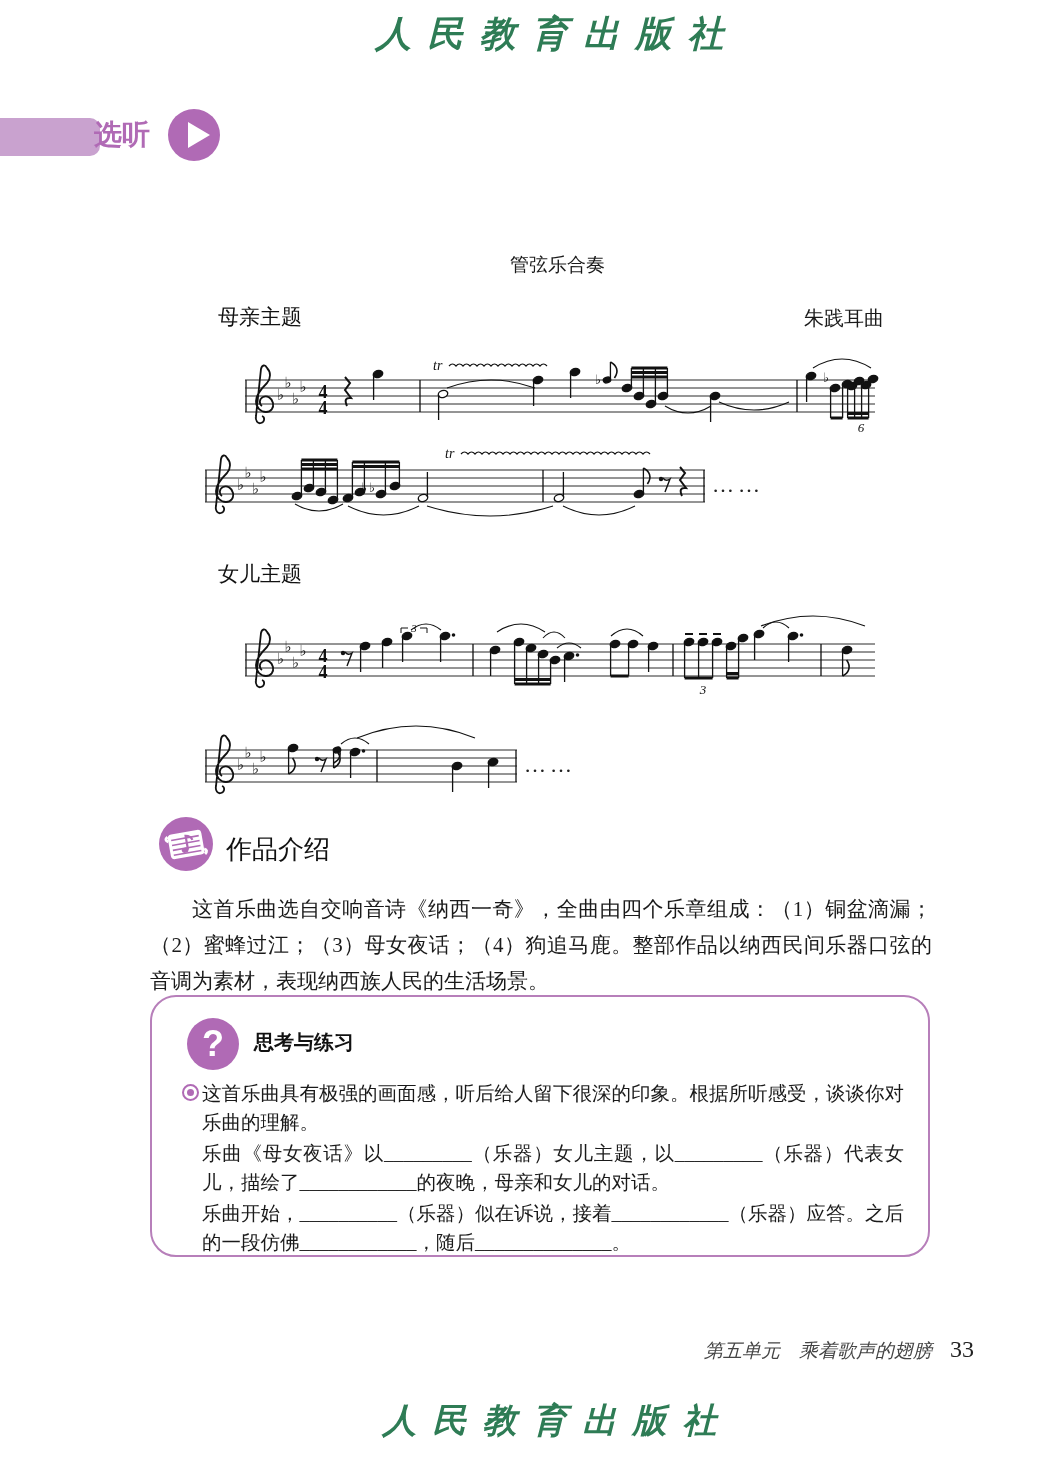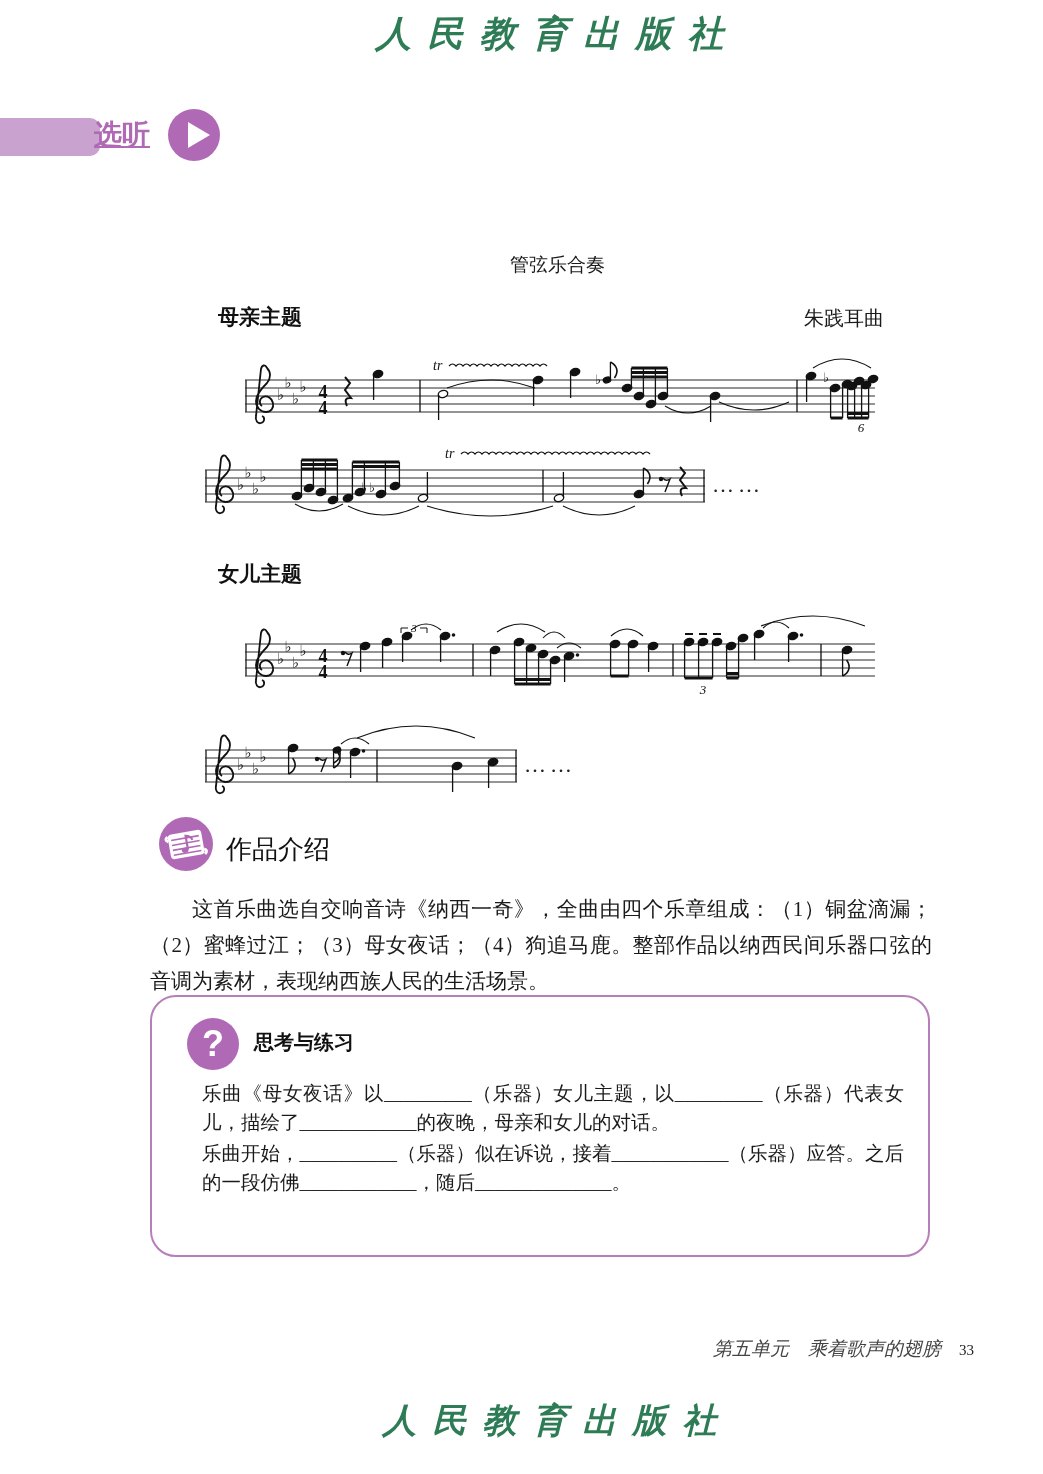--- a/index.html
+++ b/index.html
@@ -6,28 +6,28 @@
   .page{position:relative;width:1043px;height:1474px;background:#fff;overflow:hidden;
         font-family:"Liberation Sans",sans-serif;color:#1a1a1a;padding-left:24px;}
   .abs{position:absolute;}
   
   .logo{width:100%;text-align:center;color:var(--green,#2e7c55);
         font-family:"Liberation Serif",serif;font-style:italic;font-weight:bold;
         font-size:36px;letter-spacing:16px;}
   
   .tab-bar{left:0;top:118px;width:100px;height:38px;background:var(--purpleLight,#c9a2cf);
            border-radius:0 10px 10px 0;}
-  .tab-label{left:94px;top:116px;font-size:28px;font-weight:bold;color:var(--purple,#b06ab5);text-decoration:underline;}
+  .tab-label{left:94px;top:116px;font-size:28px;font-weight:bold;color:var(--purple,#b06ab5);}
   .play{left:167px;top:108px;width:54px;height:54px;}
   
   .title{top:164px;width:100%;text-align:center;font-size:38px;font-weight:bold;
          letter-spacing:8px;font-family:"Liberation Serif",serif;}
   .subtitle{top:222px;width:100%;text-align:center;font-size:21px;font-family:"Liberation Serif",serif;}
   .ensemble{top:252px;width:100%;text-align:center;font-size:19px;font-family:Liberation Mono, monospace;}
-  .theme-label{font-size:21px;font-weight:bold;color:#111;}
+  .theme-label{font-size:21px;font-weight:normal;color:#111;}
   .composer{right:183px;top:305px;font-size:20px;font-family:"Liberation Serif",serif;}
   .stave svg{overflow:visible;display:block;}
   .score-ellipsis{font-size:22px;letter-spacing:4px;color:#222;font-family:"Liberation Serif",serif;}
   
   .icon-circle{border-radius:50%;}
   .section-heading{font-size:26px;font-weight:normal;color:#111;}
   .intro-text{left:150px;top:884px;width:782px;font-size:21px;line-height:36px;
               text-align:justify;text-indent:2em;font-family:"Liberation Serif",serif;margin-top:7px;}
   
   .ex-box{left:150px;top:995px;width:776px;height:258px;border:2.5px solid var(--purpleBorder,#b77fba);
@@ -35,21 +35,21 @@
   .ex-heading{left:102px;top:32px;font-size:20px;font-weight:bold;color:#111;}
   .ex-body{left:30px;top:82px;right:24px;font-size:19.5px;line-height:29px;
            font-family:"Liberation Serif",serif;text-align:justify;}
   .ex-body p{margin:0 0 2px 0;padding-left:20px;}
   .ex-body p.with-bullet{text-indent:-20px;}
   .bullet{display:inline-block;width:13px;height:13px;border:2px solid var(--purple,#b06ab5);
           border-radius:50%;position:relative;margin-right:3px;vertical-align:-1px;}
   .bullet::after{content:"";position:absolute;left:3px;top:3px;width:7px;height:7px;
           border-radius:50%;background:var(--purple,#b06ab5);}
   .footer{top:1336px;right:93px;font-family:"Liberation Serif",serif;font-size:19px;color:#444;}
-  .footer .pagenum{font-size:15px;color:#222;margin-left:18px;font-style:normal;}
+  .footer .pagenum{font-size:24px;color:#222;margin-left:18px;font-style:normal;}
   .footer .unit{font-style:italic;}
 </style>
 </head>
 <body>
 
 <div class="page">
 
   <div class="abs logo" style="top:10px;">人民教育出版社</div>
 
   <div class="abs tab-bar"></div>
@@ -338,20 +338,21 @@
 
   <div class="abs ex-box">
     <div class="abs" style="left:34px;top:20px;width:54px;height:54px;">
       <svg width="54" height="54" viewBox="0 0 54 54">
         <circle cx="27" cy="27" r="26" fill="var(--purple,#b06ab5)"></circle>
         <text x="27" y="39" text-anchor="middle" font-family="Liberation Sans, sans-serif" font-size="36" font-weight="bold" fill="#fff">?</text>
       </svg>
     </div>
     <div class="abs ex-heading">思考与练习</div>
     <div class="abs ex-body">
+      <p class="with-bullet"><span class="bullet"></span><span>这首乐曲具有极强的画面感，听后给人留下很深的印象。根据所听感受，谈谈你对乐曲的理解。</span></p>
       <p><span>乐曲《母女夜话》以_________（乐器）女儿主题，以_________（乐器）代表女儿，描绘了____________的夜晚，母亲和女儿的对话。</span></p>
       <p><span>乐曲开始，__________（乐器）似在诉说，接着____________（乐器）应答。之后的一段仿佛____________，随后______________。</span></p>
     </div>
   </div>
 
   <div class="abs footer">
     <span class="unit">第五单元　乘着歌声的翅膀</span><span class="pagenum">33</span>
   </div>
 
   <div class="abs logo" style="top:1398px;font-size:34px;">人民教育出版社</div>

